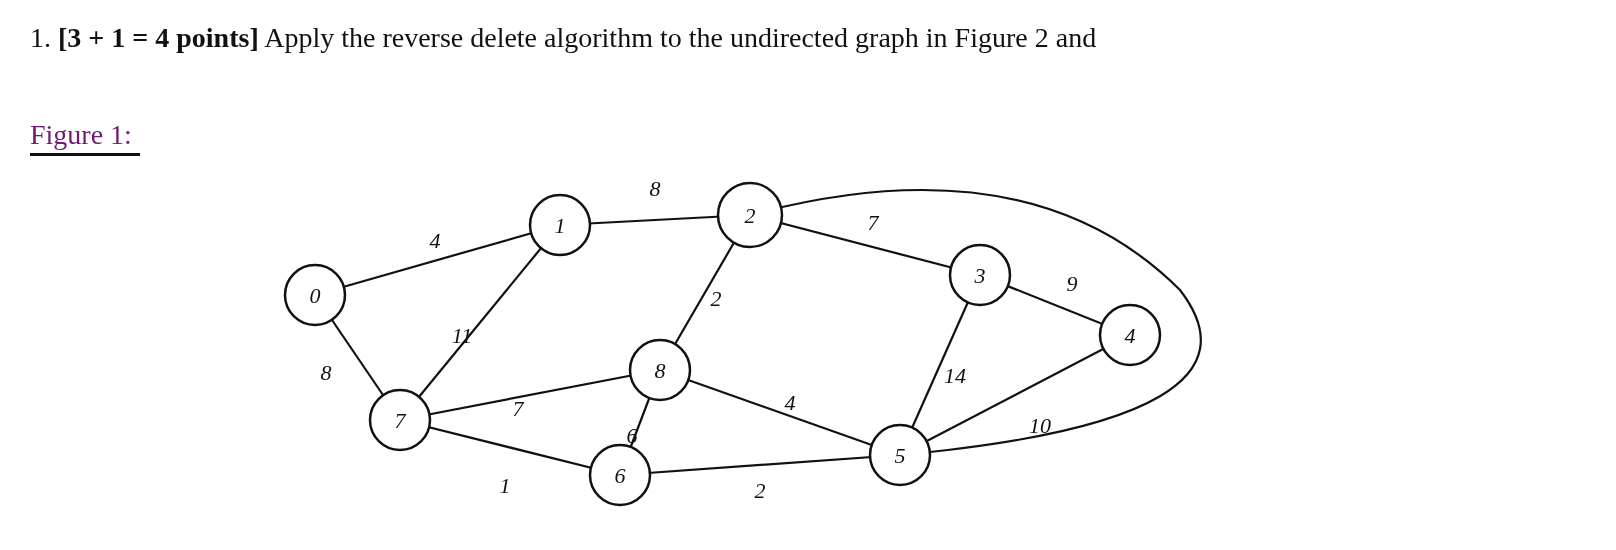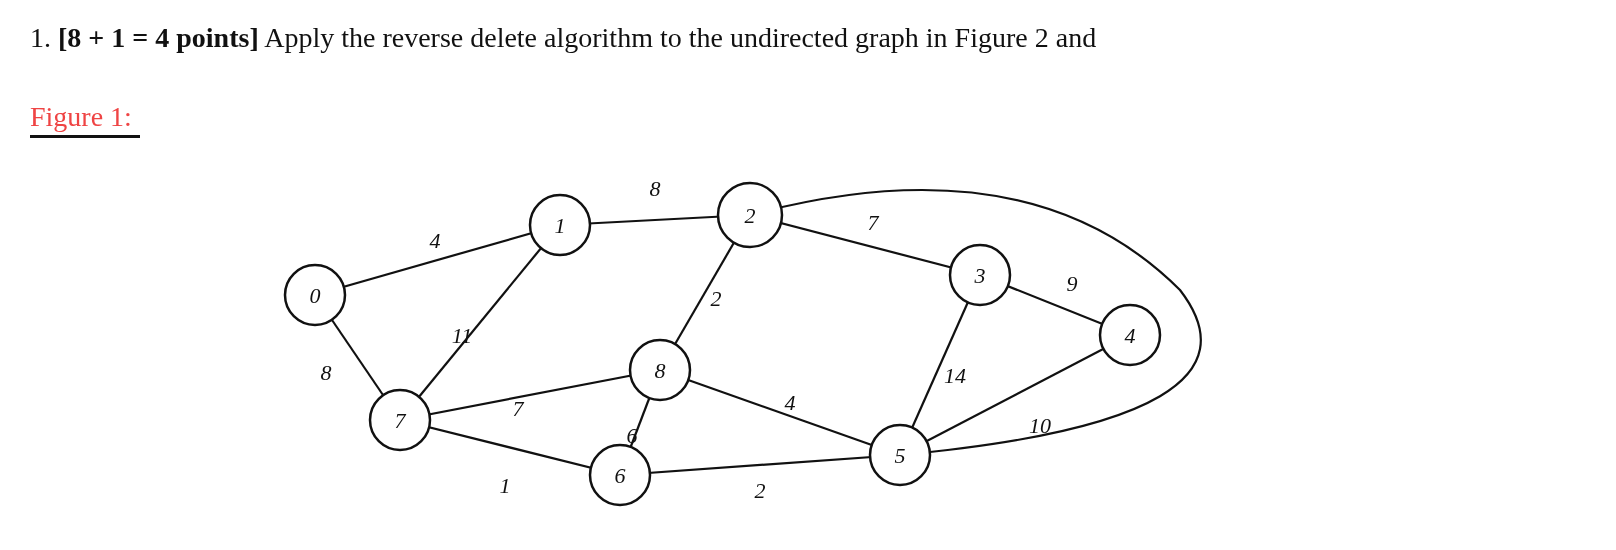--- a/index.html
+++ b/index.html
@@ -21,22 +21,22 @@
       font-size: 28px;
       line-height: 1.45;
       color: #111;
       max-width: 1560px;
     }
     .problem-text .bold {
       font-weight: bold;
     }
     .figure-label {
       font-size: 28px;
-      color: #ef4444;
-      margin-top: 2px;
+      color: #701a75;
+      margin-top: 20px;
     }
     .underline-bar {
       width: 110px;
       height: 3px;
       background: #111;
       margin-top: 2px;
       margin-bottom: 0;
     }
     svg.graph {
       position: absolute;
@@ -45,21 +45,21 @@
       width: 1100px;
       height: 400px;
     }
   </style>
 </head>
 <body>
 
 <div class="page-content">
   <div class="problem-text">
     <span>1.</span>
-    <span class="bold">[8 + 1 = 4 points]</span>
+    <span class="bold">[3 + 1 = 4 points]</span>
     <span> Apply the reverse delete algorithm to the undirected graph in Figure 2 and</span><br>
     <br>
   </div>
   <div class="figure-label">Figure 1:</div>
   <div class="underline-bar"></div>
 
   <svg class="graph" viewBox="0 0 1100 400">
     <defs>
       <style>
         .node-circle {

